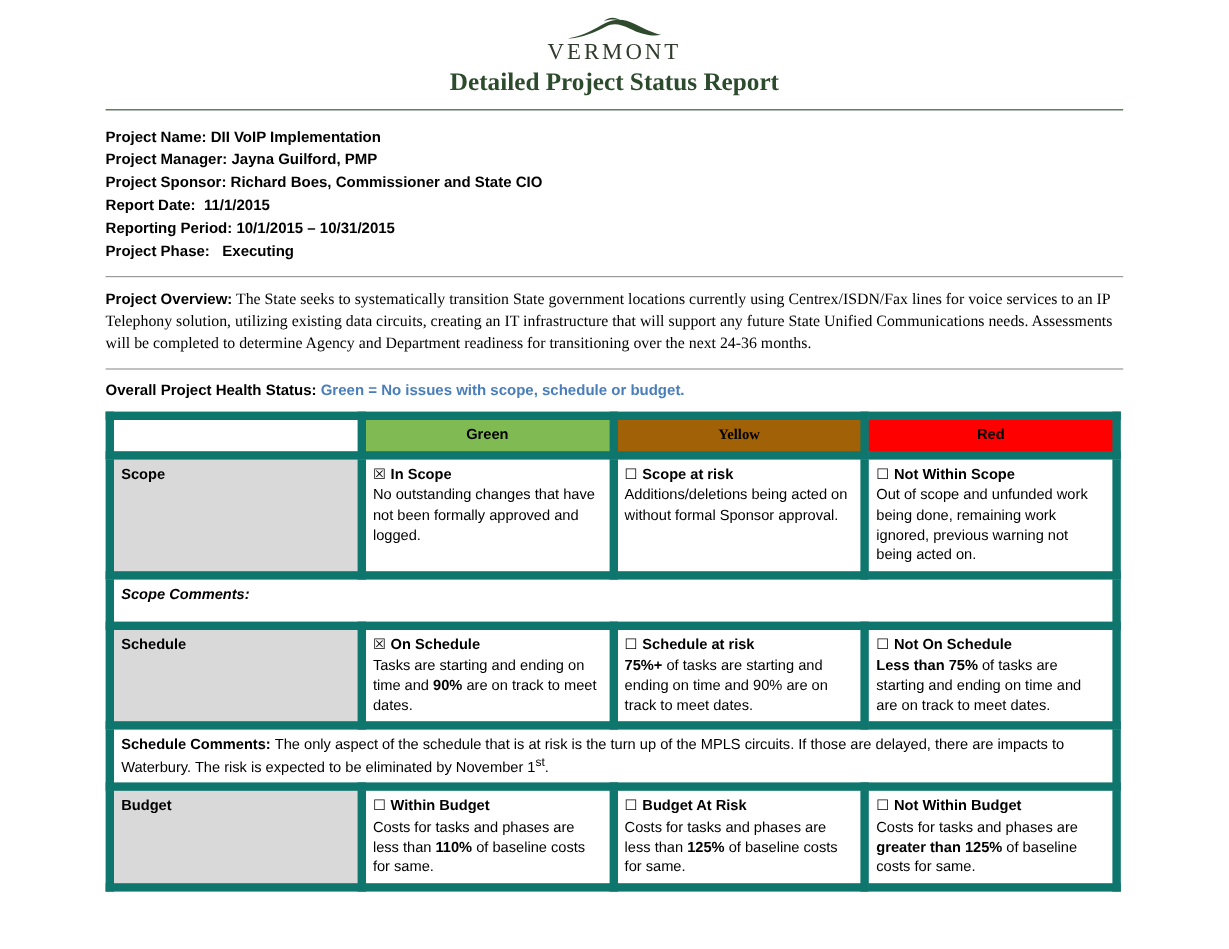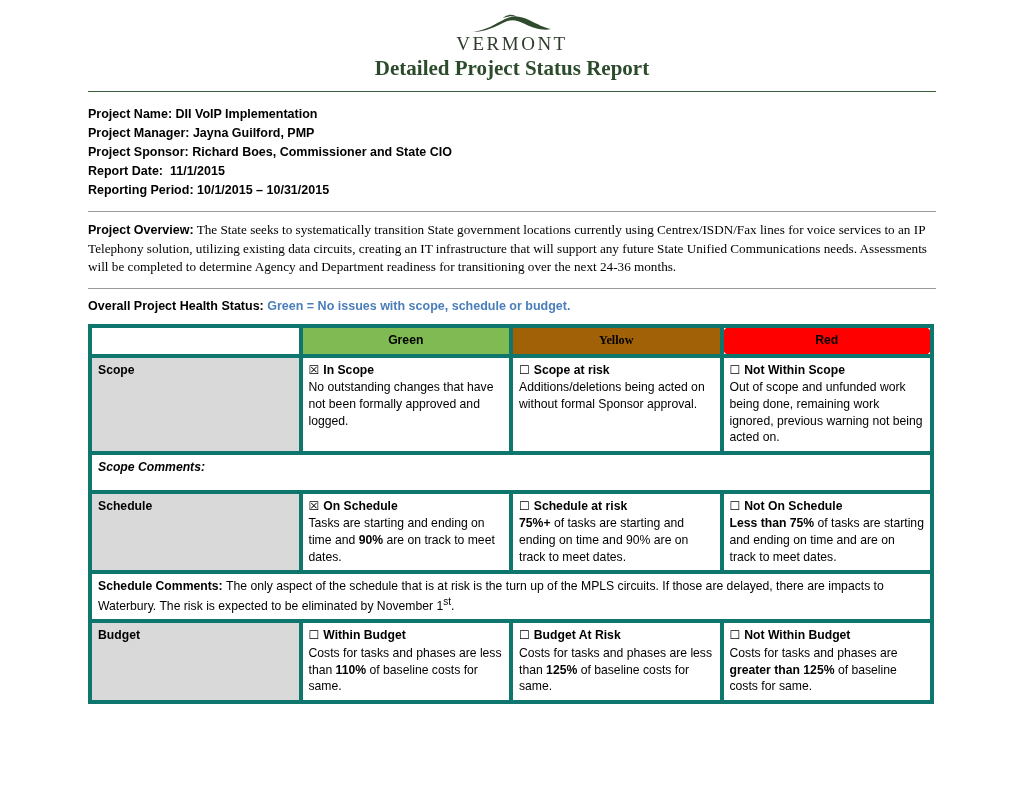--- a/index.html
+++ b/index.html
@@ -100,21 +100,21 @@
   }
 
   
   table.status {
     border-collapse: collapse;
     width: 846px;
     margin-top: 11px;
     table-layout: fixed;
   }
   table.status td, table.status th {
-    border: 4px solid #0f766e;
+    border: 7px solid #0f766e;
     vertical-align: top;
     padding: 4px 6px 5px 6px;
     font-size: 12.2px;
     line-height: 1.36;
   }
   th.hdr {
     text-align: center;
     font-size: 12.2px;
     font-weight: bold;
     padding: 2px 4px 3px 4px;
@@ -168,20 +168,21 @@
   <div class="rule"></div>
 
   <div class="content">
 
     <div class="meta">
       <div class="row">Project Name: DII VoIP Implementation</div>
       <div class="row">Project Manager: Jayna Guilford, PMP</div>
       <div class="row">Project Sponsor: Richard Boes, Commissioner and State CIO</div>
       <div class="row">Report Date:  11/1/2015</div>
       <div class="row">Reporting Period: 10/1/2015 – 10/31/2015</div>
+      <div class="row">Project Phase:   Executing</div>
     </div>
 
     <div class="thin-rule"></div>
 
     <div class="overview">
       <span class="lbl">Project Overview:</span><span>  The State seeks to systematically transition State government locations currently using Centrex/ISDN/Fax lines for voice services to an IP Telephony solution, utilizing existing data circuits, creating an IT infrastructure that will support any future State Unified Communications needs.  Assessments will be completed to determine Agency and Department readiness for transitioning over the next 24-36 months.</span>
     </div>
 
     <div class="thin-rule"></div>
 

